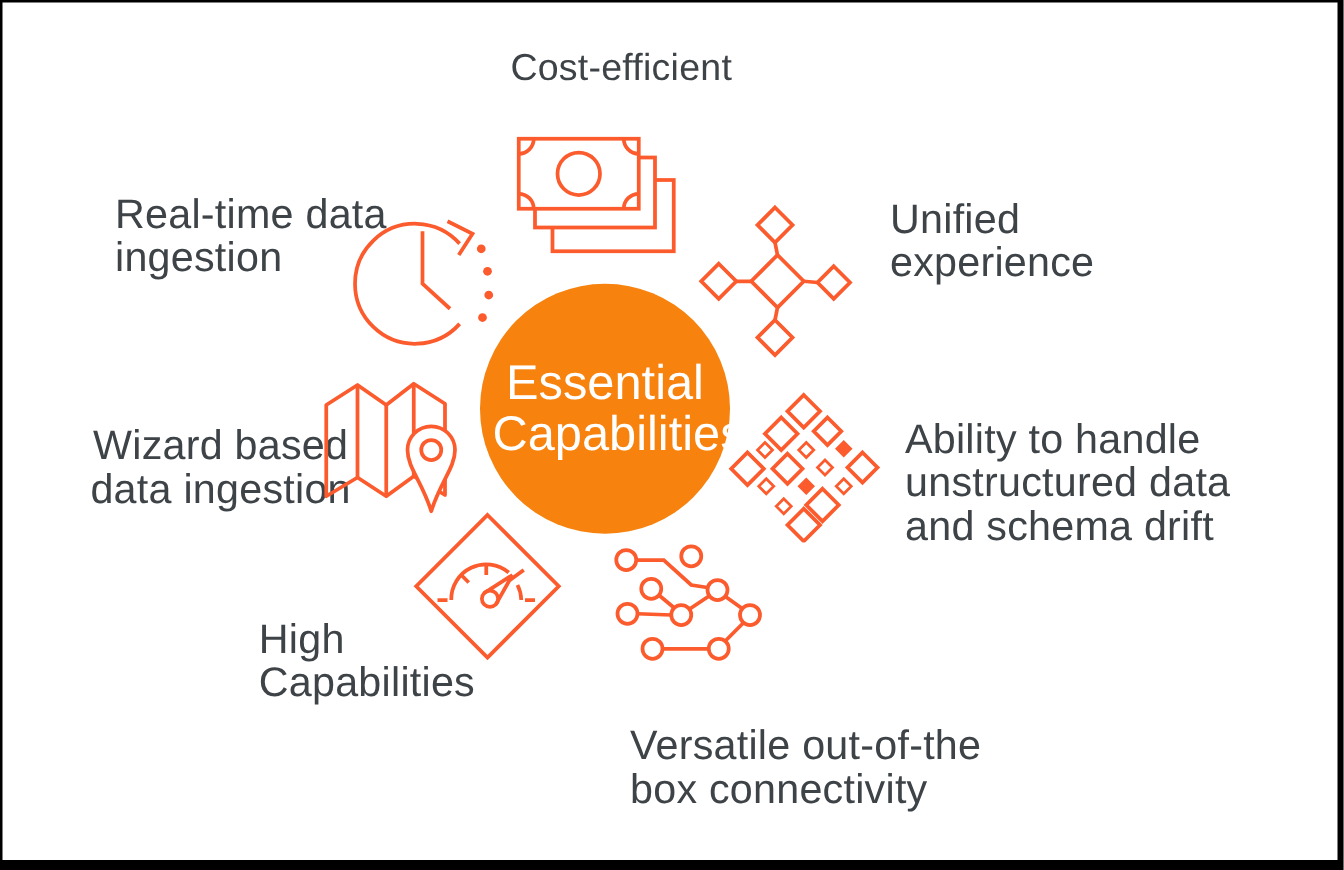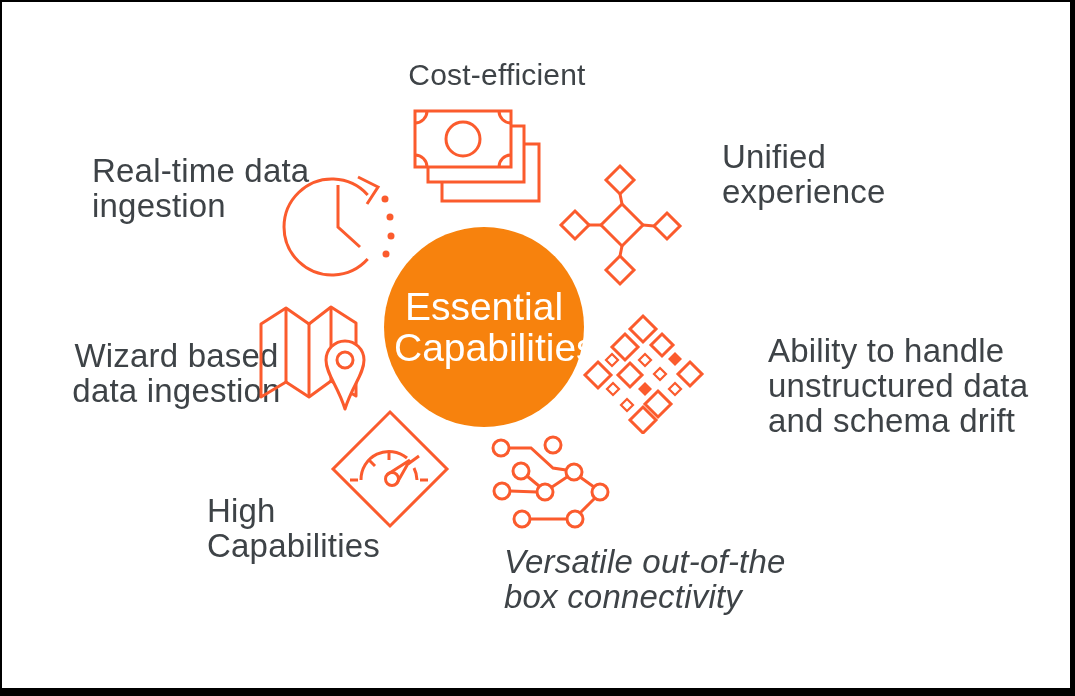--- a/index.html
+++ b/index.html
@@ -14,46 +14,46 @@
     overflow:hidden;
     font-family:"Liberation Sans", sans-serif;
   }
   .label{
     position:absolute;
     font-size:33px;
     line-height:35px;
     color:var(--label-text,#3E4347);
     letter-spacing:0.2px;
   }
-  .label.title{font-size:30px;text-align:center;margin-top:20px;}
+  .label.title{font-size:30px;text-align:center;}
   .center-circle{
     position:absolute;
     left:382px;top:225px;
     width:200px;height:200px;
     border-radius:50%;
     background:var(--accent,#F7820D);
     display:flex;align-items:center;justify-content:center;
   }
   .center-circle .center-text{
     width:180px;
     text-align:center;
     color:var(--center-text,#fff);
     font-size:39px;
     line-height:41px;
     font-weight:500;
   }
   .icon{position:absolute;color:var(--stroke,#FB5B2D);}
   .icon svg{display:block;}
   .w-cost{left:330px;top:35px;width:330px;}
   .w-real{left:90px;top:151px;width:240px;}
-  .w-unif{left:710px;top:137px;width:190px;margin-left:10px;}
-  .w-abil{left:722px;top:331px;width:300px;margin-left:44px;}
+  .w-unif{left:710px;top:155px;width:190px;}
+  .w-abil{left:722px;top:331px;width:300px;}
   .w-wiz{left:52px;top:336px;width:245px;text-align:center;}
   .w-high{left:205px;top:491px;width:210px;}
-  .w-vers{left:502px;top:542px;width:285px;font-style:italic;}
+  .w-vers{left:502px;top:576px;width:285px;}
 </style>
 </head>
 <body>
 
 <div class="canvas">
 
   <div class="label title w-cost">Cost-efficient</div>
   <div class="label w-real">Real-time data ingestion</div>
   <div class="label w-unif">Unified experience</div>
   <div class="label w-abil">Ability to handle unstructured data and schema drift</div>

